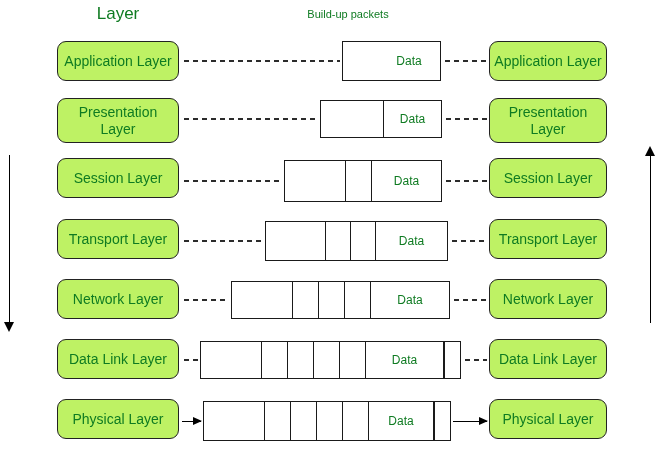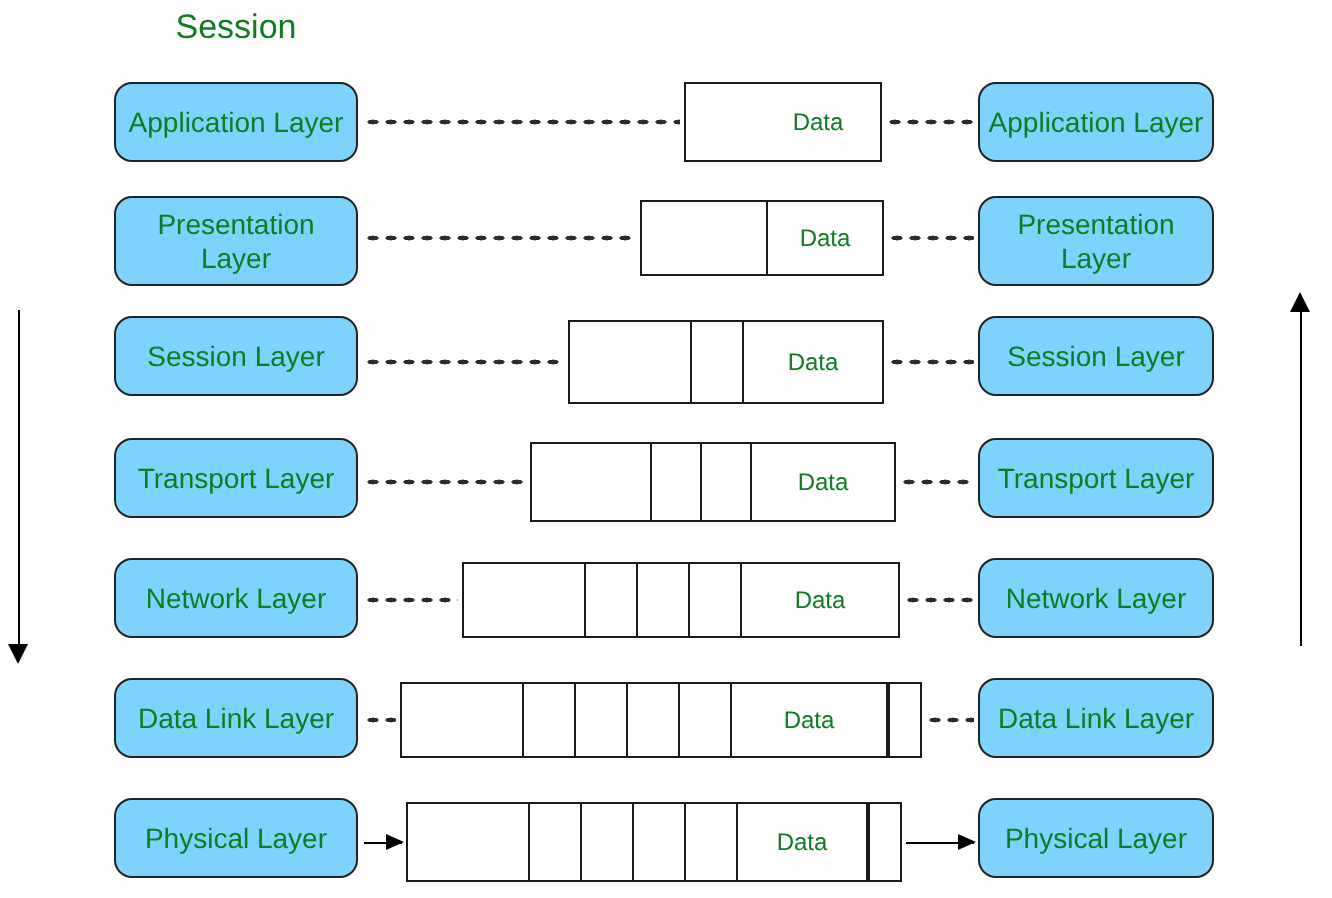--- a/index.html
+++ b/index.html
@@ -33,21 +33,21 @@
   #heading-sender   { left: 58px;  top: 4px;  width: 120px; }
   #heading-buildup  { left: 283px; top: 8px;  width: 130px; }
   #heading-receiver { left: 489px; top: 4px;  width: 120px; }
 
   
   .layer-box {
     position: absolute;
     box-sizing: border-box;
     border: 1px solid #222222;
     border-radius: 9px;
-    background: #7dd3fc;
+    background: #bef264;
     color: #0f7b22;
     font-size: 14px;
     line-height: 1.15;
     display: flex;
     align-items: center;
     justify-content: center;
     text-align: center;
     padding: 0 4px;
   }
   .layer-box.left  { left: 57px;  width: 122px; }
@@ -126,21 +126,22 @@
     border-bottom: 10px solid #000000;
     border-left: 5.5px solid transparent;
     border-right: 5.5px solid transparent;
   }
 </style>
 </head>
 <body>
 
 <div id="diagram">
 
-  <div class="heading big" id="heading-sender">Session</div>
+  <div class="heading big" id="heading-sender">Layer</div>
+  <div class="heading small" id="heading-buildup">Build-up packets</div>
 
   <div class="v-arrow down" id="flow-arrow-left" style="left:9px;  top:155px; height:168px;"></div>
   <div class="v-arrow up" id="flow-arrow-right" style="left:650px;top:155px; height:168px;"></div>
 
   <div id="rows-container">
       <div class="layer-box left" style="top: 41px; height: 40px;">Application Layer</div>
       <div class="layer-box right" style="top: 41px; height: 40px;">Application Layer</div>
       <div class="packet" style="left: 342px; top: 41px; width: 99px; height: 40px;">
         <div class="cell data-cell">Data</div>
       </div>

